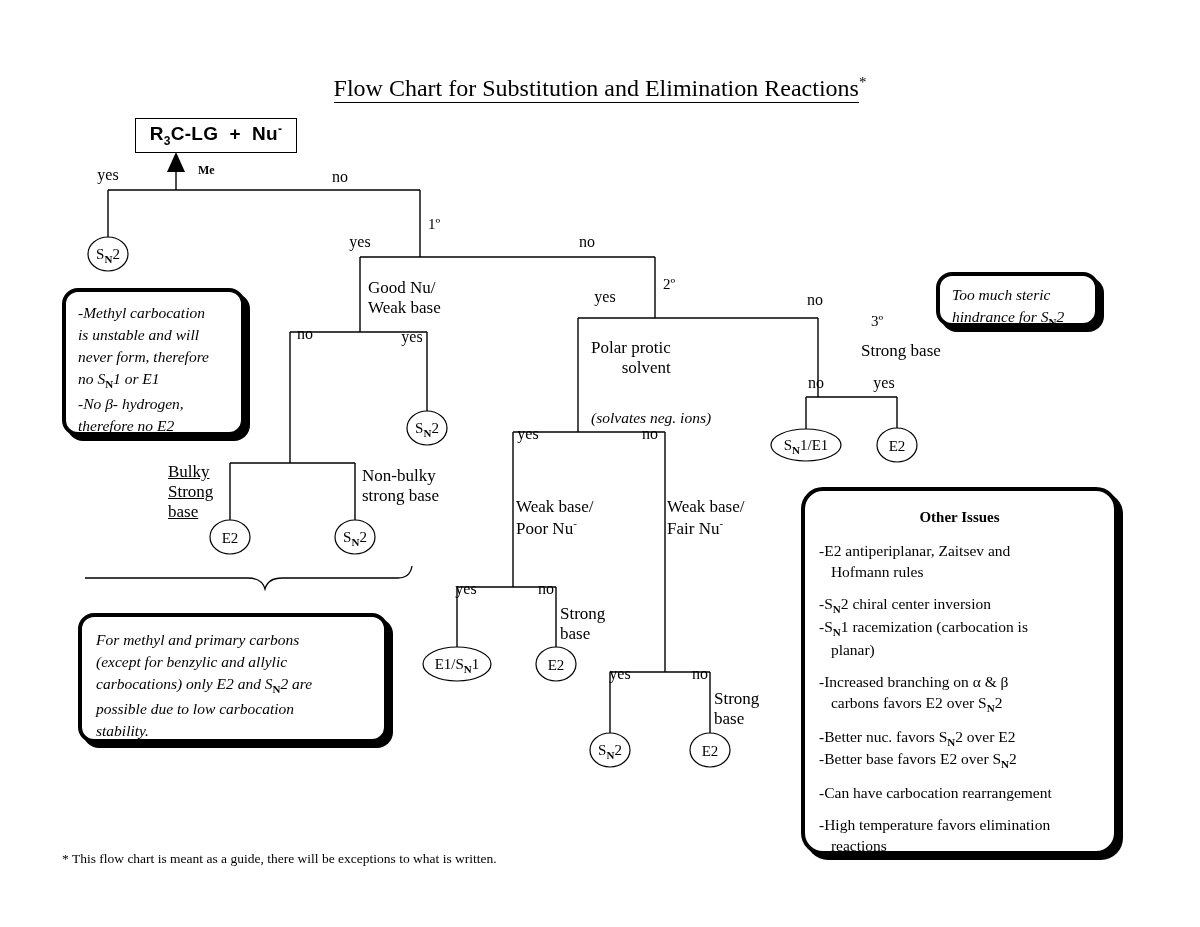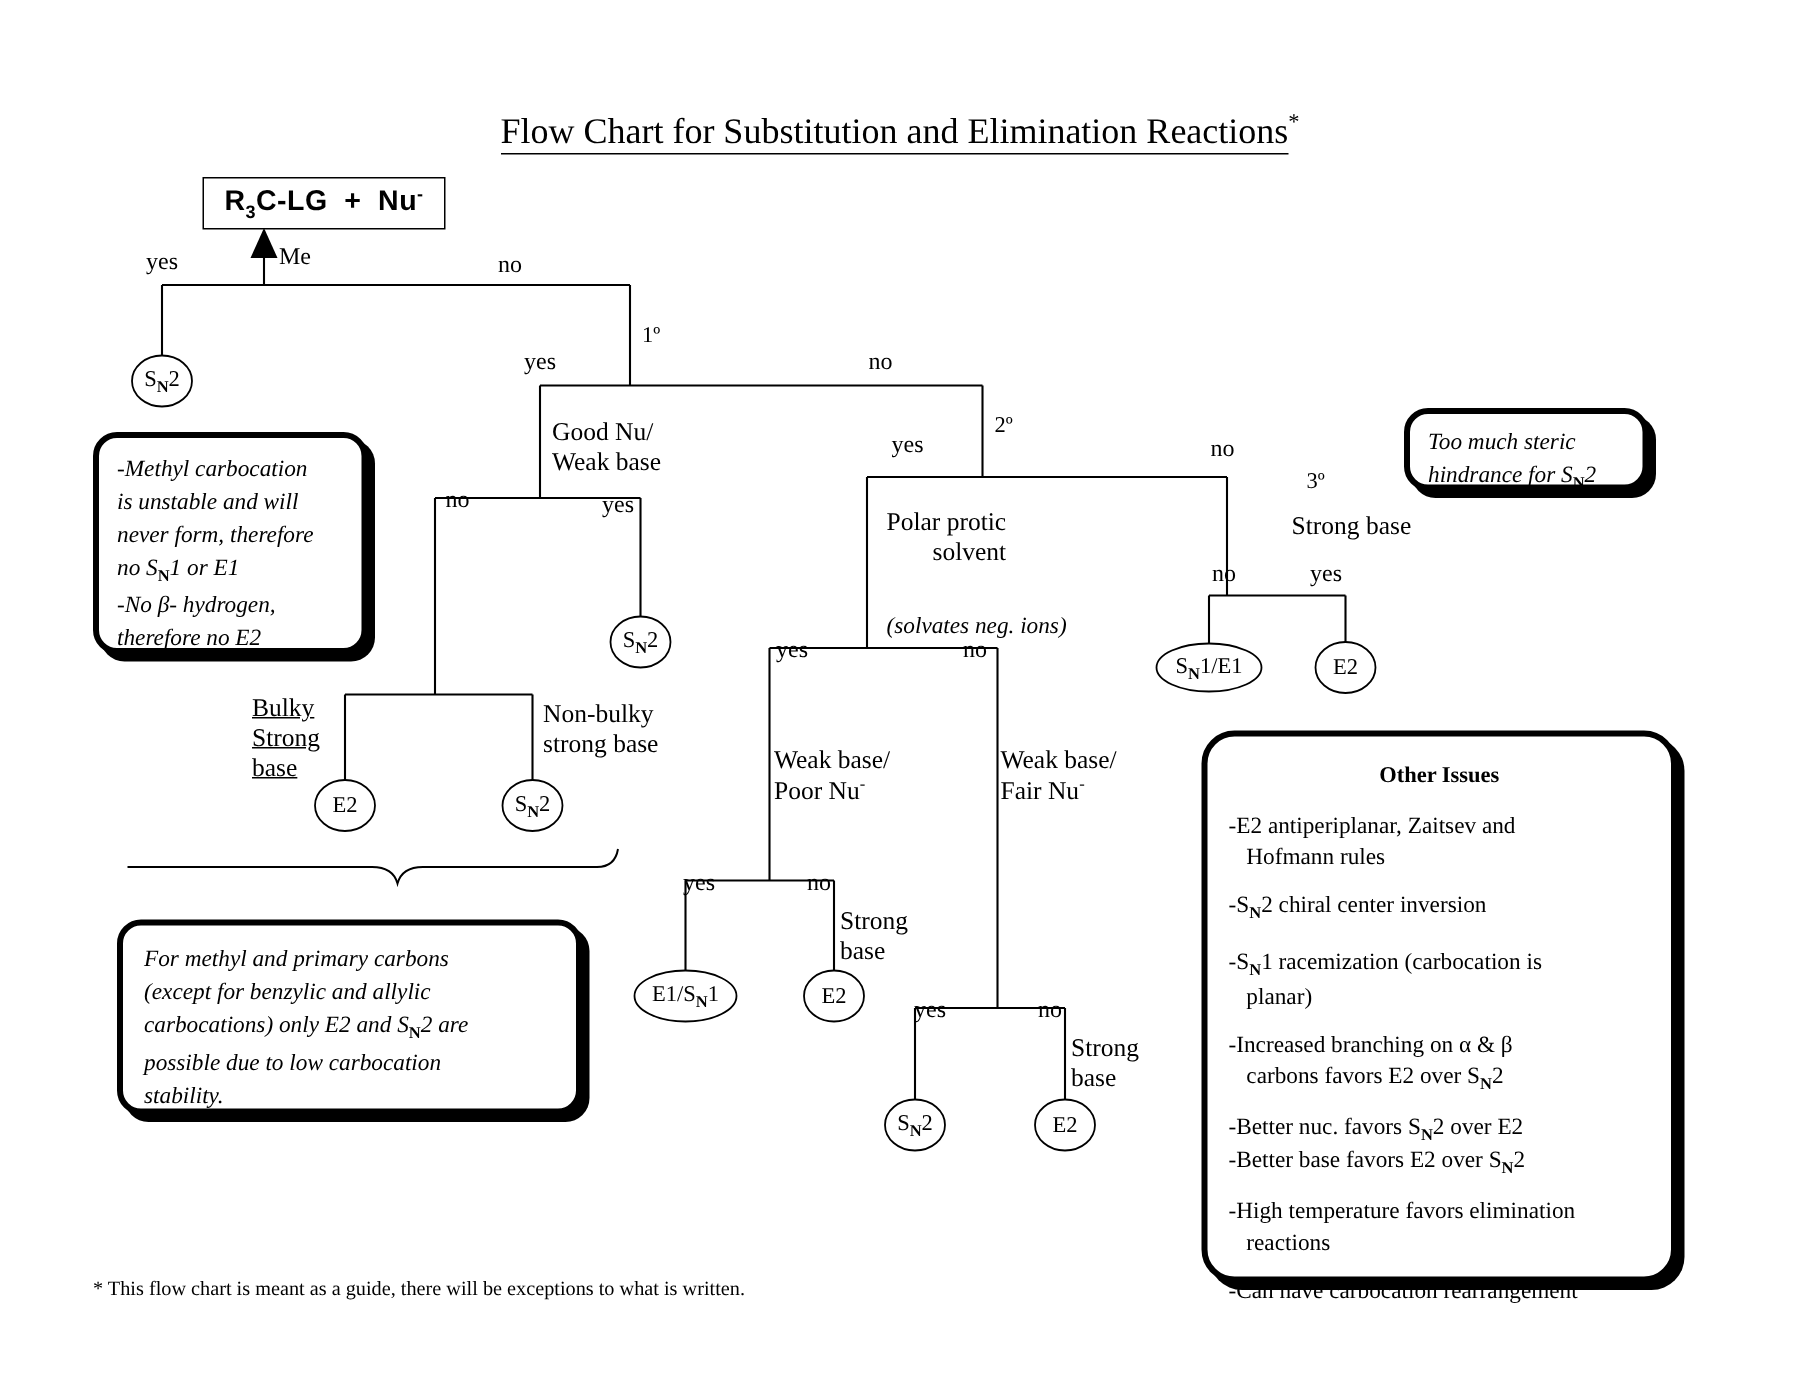--- a/index.html
+++ b/index.html
@@ -116,21 +116,21 @@
       <ellipse cx="610" cy="750" rx="20" ry="17"></ellipse>
       <ellipse cx="710" cy="750" rx="20" ry="17"></ellipse>
       <ellipse cx="806" cy="445" rx="35" ry="16"></ellipse>
       <ellipse cx="897" cy="445" rx="20" ry="17"></ellipse>
     </g>
 
     <path d="M85,578 L248,578 Q262,578 265,589 Q268,578 282,578 L398,578 Q410,578 412,566" stroke="#000" stroke-width="1.3" fill="none"></path>
   </svg>
 
   <div class="t yn" style="left:108px;top:166px;transform:translateX(-50%)">yes</div>
-  <div class="t lbl" style="left:186px;top:163px;font-weight:normal;font-size:16px;">Me</div>
+  <div class="t lbl" style="left:198px;top:163px;font-weight:bold;font-size:12px;">Me</div>
   <div class="t yn" style="left:332px;top:168px;">no</div>
 
   <div class="t deg" style="left:428px;top:216px;">1º</div>
   <div class="t yn" style="left:360px;top:233px;transform:translateX(-50%)">yes</div>
   <div class="t yn" style="left:587px;top:233px;transform:translateX(-50%)">no</div>
 
   <div class="t lbl" style="left:368px;top:278px;">Good Nu/<br>Weak base</div>
 
   <div class="t yn" style="left:305px;top:325px;transform:translateX(-50%)">no</div>
   <div class="t yn" style="left:412px;top:328px;transform:translateX(-50%)">yes</div>
@@ -183,24 +183,24 @@
     Too much steric<br>hindrance for S<sub>N</sub>2
   </div>
 
   <div class="note" style="left:78px;top:613px;width:310px;height:130px;padding:12px 14px;">
     For methyl and primary carbons<br>(except for benzylic and allylic<br>carbocations) only E2 and S<sub>N</sub>2 are<br>possible due to low carbocation<br>stability.
   </div>
 
   <div class="other" style="left:801px;top:487px;width:317px;height:368px;">
     <h4>Other Issues</h4>
     <p>-E2 antiperiplanar, Zaitsev and<br>&nbsp;Hofmann rules</p>
-    <p style="margin-bottom:16px">-S<sub>N</sub>2 chiral center inversion</p>
+    <p style="margin-bottom:1px">-S<sub>N</sub>2 chiral center inversion</p>
     <p>-S<sub>N</sub>1 racemization (carbocation is<br>&nbsp;planar)</p>
     <p>-Increased branching on α &amp; β<br>&nbsp;carbons favors E2 over S<sub>N</sub>2</p>
     <p style="margin-bottom:0">-Better nuc. favors S<sub>N</sub>2 over E2</p>
     <p>-Better base favors E2 over S<sub>N</sub>2</p>
+    <p>-Can have carbocation rearrangement</p>
     <p>-High temperature favors elimination<br>&nbsp;reactions</p>
-    <p>-Can have carbocation rearrangement</p>
   </div>
 
   <div class="foot">*  This flow chart is meant as a guide, there will be exceptions to what is written.</div>
 
 </div>
 
 </body></html>

